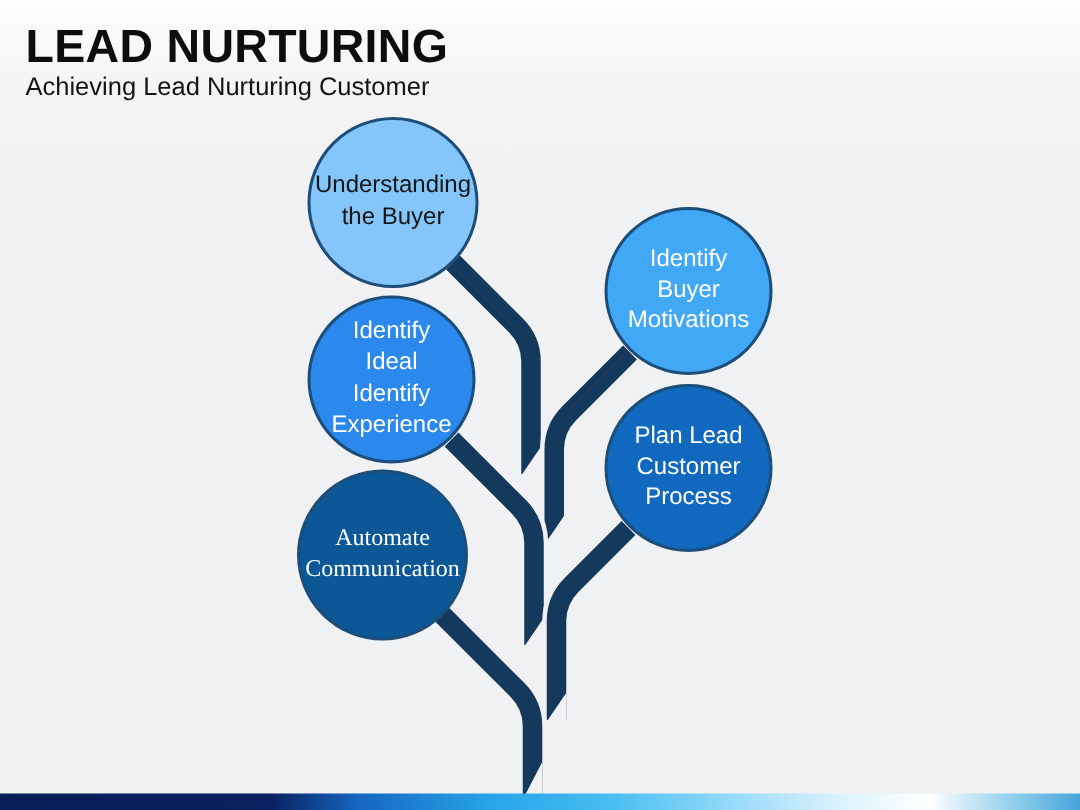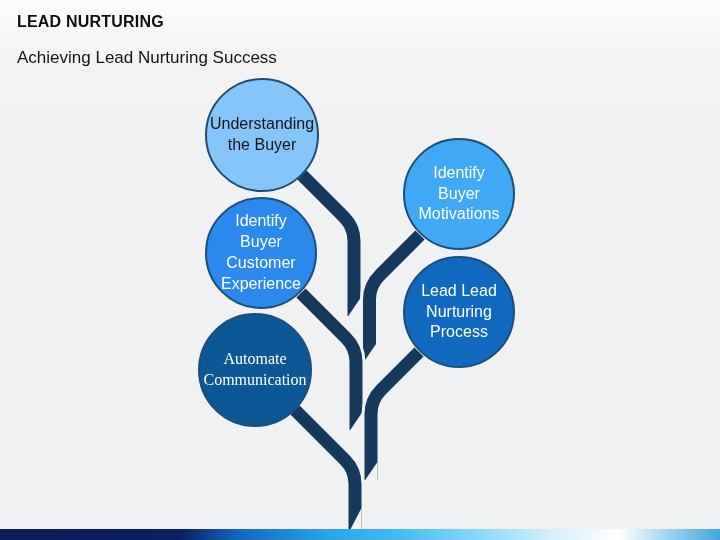--- a/index.html
+++ b/index.html
@@ -8,21 +8,21 @@
     font-family:"Liberation Sans", sans-serif;
     position:relative;
     background:#ffffff;
   }
   .slide{
     position:absolute;inset:0;
     background:linear-gradient(180deg,#fdfdfd 0%,#f3f3f4 12%,#f0f1f2 30%,#f0f1f2 100%);
   }
   .slide-title{
     position:absolute;left:17px;top:13px;
-    font-size:16px;font-weight:bold;color:#0d0d0d;
+    font-size:31px;font-weight:bold;color:#0d0d0d;
     letter-spacing:0.2px;
   }
   .slide-subtitle{
     position:absolute;left:17px;top:48px;
     font-size:17px;font-weight:400;color:#141414;
   }
   .tree-svg{position:absolute;left:0;top:0;z-index:1;}
   .node{
     position:absolute;z-index:2;
     border-radius:50%;
@@ -42,21 +42,21 @@
     position:absolute;left:0;bottom:0;width:720px;height:11px;z-index:3;
     background:#0a2060;
   }
 </style>
 </head>
 <body>
 
 <div class="slide">
 
   <div class="slide-title">LEAD NURTURING</div>
-  <div class="slide-subtitle">Achieving Lead Nurturing Success</div>
+  <div class="slide-subtitle">Achieving Lead Nurturing Customer</div>
 
   <svg class="tree-svg" width="720" height="540" viewBox="0 0 720 540">
 
     <path d="M 302 175 L 344 217 Q 354 227 354 241 L 354 316" fill="none" stroke-width="19" stroke="#f0f1f2"></path>
     <path d="M 302 175 L 344 217 Q 354 227 354 241 L 354 316" fill="none" stroke-width="13" stroke="#14395d"></path>
     <polygon points="360.5,298 360.5,317 347.5,317" fill="#f0f1f2"></polygon>
 
     <path d="M 420 235 L 379.5 275.5 Q 369.5 285.5 369.5 299.5 L 369.5 362" fill="none" stroke-width="19" stroke="#f0f1f2"></path>
     <path d="M 420 235 L 379.5 275.5 Q 369.5 285.5 369.5 299.5 L 369.5 362" fill="none" stroke-width="13" stroke="#14395d"></path>
     <polygon points="376,344 376,363 363,363" fill="#f0f1f2"></polygon>
@@ -76,25 +76,25 @@
 
   <div class="node node-1" style="background-color: rgb(133, 198, 250); color: rgb(21, 21, 21); border-color: rgb(28, 78, 121);">
     <span>Understanding the Buyer</span>
   </div>
 
   <div class="node node-2" style="background-color: rgb(65, 168, 246); color: rgb(255, 255, 255); border-color: rgb(28, 78, 121); align-items: center;">
     <span>Identify Buyer Motivations</span>
   </div>
 
   <div class="node node-3" style="background-color: rgb(43, 136, 236); color: rgb(255, 255, 255); border-color: rgb(28, 78, 121);">
-    <span>Identify Buyer Customer Experience</span>
+    <span>Identify Ideal Identify Experience</span>
   </div>
 
   <div class="node node-4" style="background-color: rgb(16, 104, 191); color: rgb(255, 255, 255); border-color: rgb(28, 78, 121);">
-    <span>Lead Lead Nurturing Process</span>
+    <span>Plan Lead Customer Process</span>
   </div>
 
   <div class="node node-5" style="background-color: rgb(12, 87, 149); color: rgb(255, 255, 255); border-color: rgb(28, 78, 121);">
     <span>Automate Communication</span>
   </div>
 
   <div class="footer-bar" style="background: linear-gradient(90deg, rgb(9, 29, 86) 0%, rgb(10, 32, 96) 25%, rgb(21, 101, 192) 33%, rgb(39, 162, 230) 45%, rgb(69, 189, 242) 56%, rgb(144, 216, 249) 67%, rgb(216, 240, 253) 77%, rgb(255, 255, 255) 86%, rgb(142, 205, 236) 94%, rgb(70, 165, 218) 100%);"></div>
 
 </div>
 

